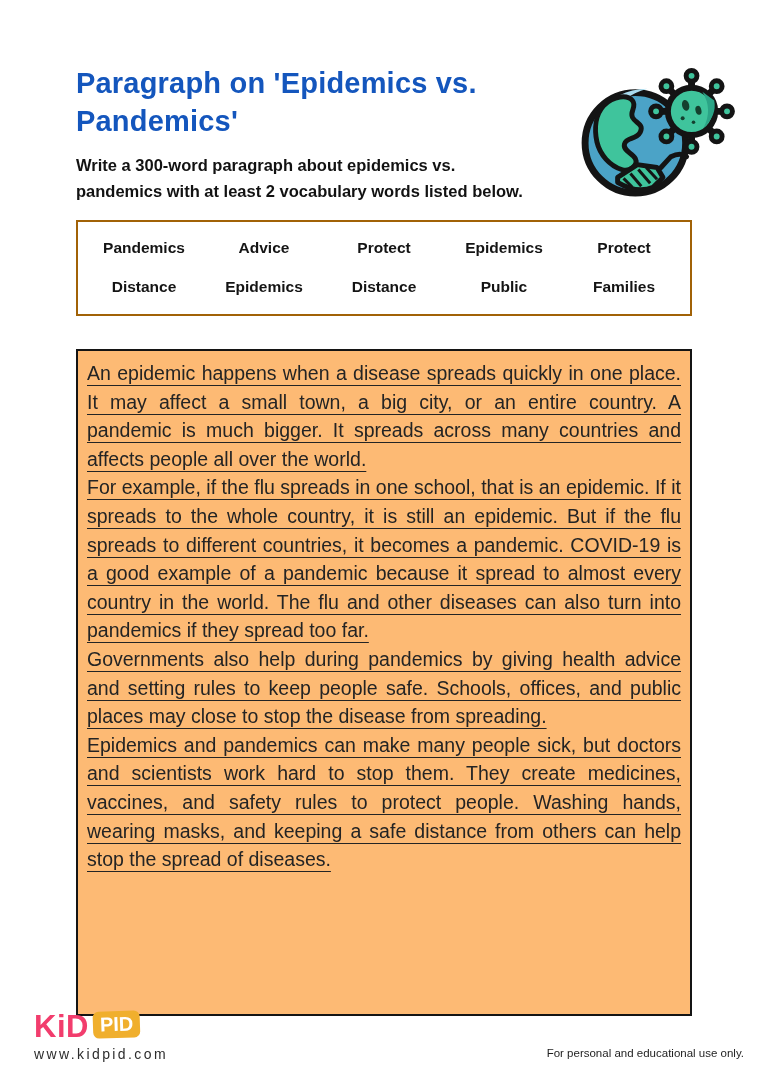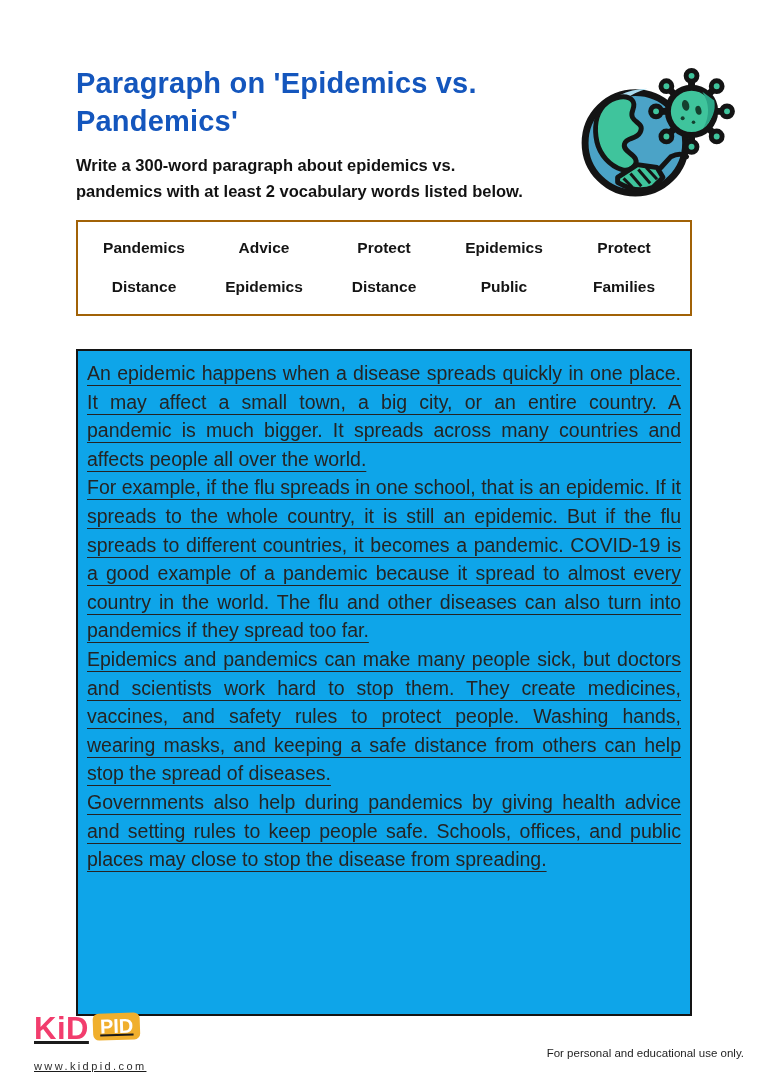--- a/index.html
+++ b/index.html
@@ -29,44 +29,44 @@
     padding:17px 6px 18px;box-sizing:border-box;
   }
   .vocab-grid{
     display:grid;grid-template-columns:repeat(5,1fr);
     row-gap:21px;text-align:center;
   }
   .vocab-word{font-size:15.5px;font-weight:700;color:#141414;}
 
   
   .essay-box{
-    margin:33px 76px 0;border:2px solid #141414;background:#0ea5e9;
+    margin:33px 76px 0;border:2px solid #141414;background:#fdba74;
     padding:8px 9px 16px;box-sizing:border-box;height:667px;overflow:hidden;
   }
   .essay-box p{
     margin:0;
     font-size:19.5px;line-height:28.6px;color:#242424;
     text-align:justify;
     text-decoration:underline;
     text-decoration-thickness:1.4px;
     text-underline-offset:5px;
     text-decoration-skip-ink:none;
   }
 
   
-  .footer-left{position:absolute;left:34px;bottom:14px;text-decoration:underline;}
+  .footer-left{position:absolute;left:34px;bottom:24px;}
   .logo-row{display:flex;align-items:center;}
   .logo-kid{color:#F23D6D;font-weight:800;font-size:31px;letter-spacing:.5px;line-height:1;}
   .logo-pid{
     display:inline-block;background:#F0AF2D;color:#fff;
     font-weight:800;font-size:20px;line-height:1;
     padding:3px 7px 4px;border-radius:6px;margin-left:4px;
     transform:rotate(-2deg) translateY(-2px);
   }
-  .logo-site{font-size:11px;letter-spacing:2.4px;color:#2d2d2d;margin-top:16px;}
+  .logo-site{font-size:14px;letter-spacing:2.4px;color:#2d2d2d;margin-top:4px;}
   .footer-right{
     position:absolute;right:24px;bottom:22px;text-align:right;
     font-size:11.5px;line-height:1.8;color:#1e1e1e;
   }
   .footer-link{color:inherit;text-decoration:underline;cursor:pointer;}
 </style>
 </head>
 <body>
 
 <div class="page">
@@ -134,22 +134,22 @@
       <span class="vocab-word">Epidemics</span>
       <span class="vocab-word">Distance</span>
       <span class="vocab-word">Public</span>
       <span class="vocab-word">Families</span>
     </div>
   </div>
 
   <div class="essay-box">
     <p>An epidemic happens when a disease spreads quickly in one place. It may affect a small town, a big city, or an entire country. A pandemic is much bigger. It spreads across many countries and affects people all over the world.</p>
     <p>For example, if the flu spreads in one school, that is an epidemic. If it spreads to the whole country, it is still an epidemic. But if the flu spreads to different countries, it becomes a pandemic. COVID-19 is a good example of a pandemic because it spread to almost every country in the world. The flu and other diseases can also turn into pandemics if they spread too far.</p>
+    <p>Governments also help during pandemics by giving health advice and setting rules to keep people safe. Schools, offices, and public places may close to stop the disease from spreading.</p>
     <p>Epidemics and pandemics can make many people sick, but doctors and scientists work hard to stop them. They create medicines, vaccines, and safety rules to protect people. Washing hands, wearing masks, and keeping a safe distance from others can help stop the spread of diseases.</p>
-    <p>Governments also help during pandemics by giving health advice and setting rules to keep people safe. Schools, offices, and public places may close to stop the disease from spreading.</p>
   </div>
 
   <div class="footer-left">
     <div class="logo-row">
       <span class="logo-kid">KiD</span>
       <span class="logo-pid">PID</span>
     </div>
     <div class="logo-site">www.kidpid.com</div>
   </div>
 

